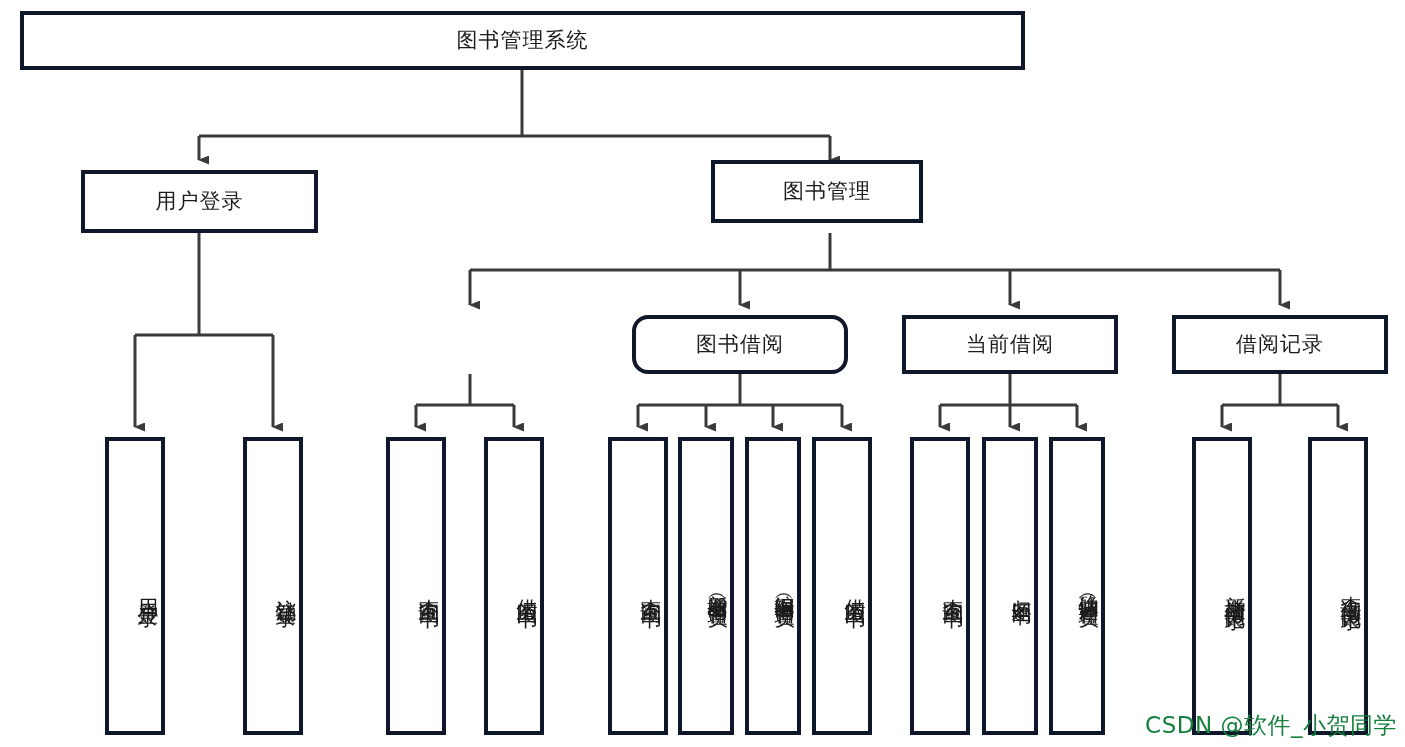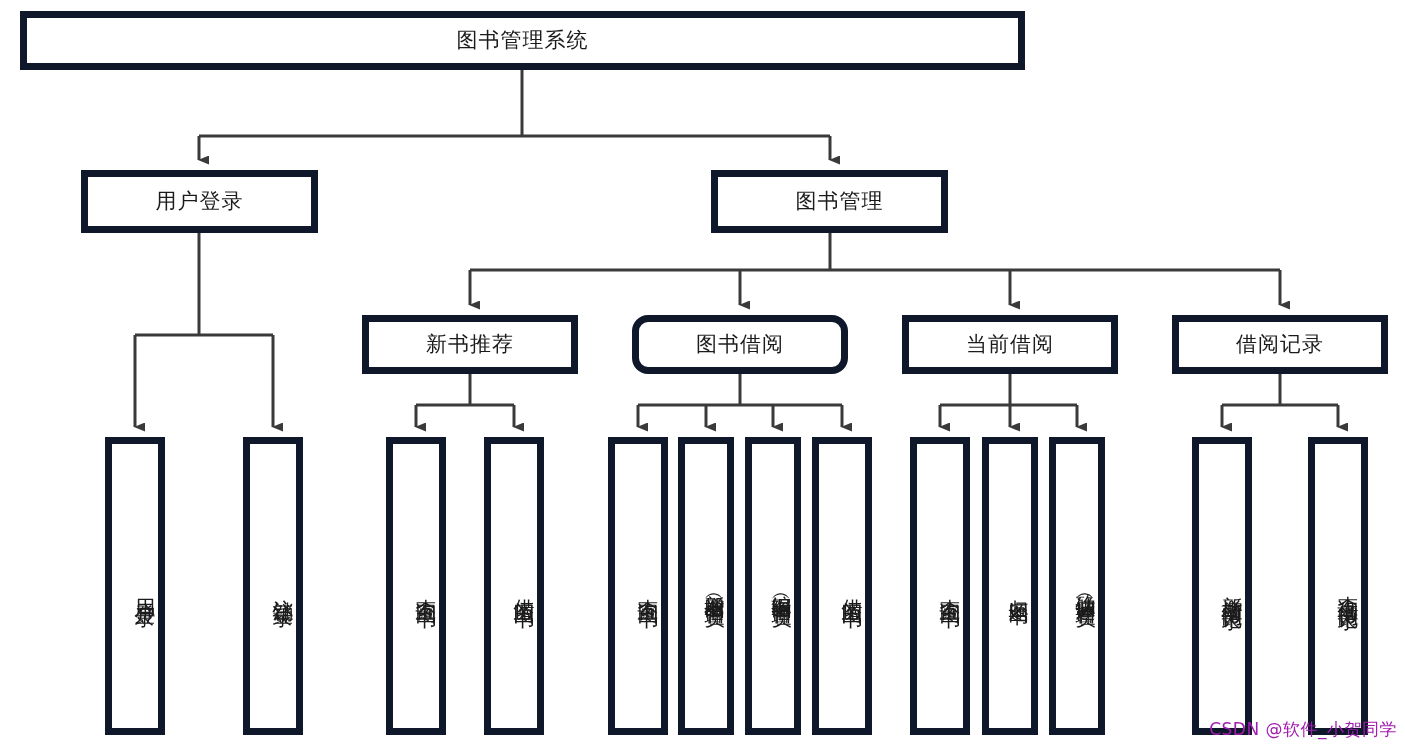--- a/index.html
+++ b/index.html
@@ -22,21 +22,21 @@
   svg#tree-svg {
     position: absolute;
     left: 0;
     top: 0;
     width: 1405px;
     height: 747px;
   }
   .node-box {
     position: absolute;
     box-sizing: border-box;
-    border: 7px solid #0f172a;
+    border: 4px solid #0f172a;
     background: #ffffff;
     display: flex;
     align-items: center;
     justify-content: center;
     color: #1b1b1b;
   }
   .node-h {
     font-size: 21px;
     letter-spacing: 1px;
     line-height: 1.1;
@@ -54,22 +54,22 @@
     white-space: nowrap;
   }
   .node-v.tall {
     font-size: 20px;
     letter-spacing: 2px;
   }
   #watermark {
     position: absolute;
     right: 8px;
     bottom: 6px;
-    font-size: 17px;
-    color: #a21caf;
+    font-size: 23px;
+    color: #15803d;
     letter-spacing: 0.5px;
     white-space: nowrap;
     pointer-events: none;
   }
 </style>
 </head>
 <body>
 
 <div id="diagram-root">
 
@@ -123,27 +123,24 @@
     </g>
   </svg>
 
   <div class="node-box node-h" style="left:20px; top:11px; width:1005px; height:59px;">
     <span>图书管理系统</span>
   </div>
 
   <div class="node-box node-h" style="left:81px; top:170px; width:237px; height:63px;">
     <span>用户登录</span>
   </div>
-  <div class="node-box node-h" style="left:711px; top:170px; width:237px; height:63px;padding-left:20px;">
+  <div class="node-box node-h" style="left:711px; top:160px; width:212px; height:63px;padding-left:20px;">
     <span>图书管理</span>
   </div>
 
-  <div class="node-box node-h" style="left:362px; top:315px; width:216px; height:59px;">
-    <span>新书推荐</span>
-  </div>
   <div class="node-box node-h" style="left:632px; top:315px; width:216px; height:59px;border-radius:16px;">
     <span>图书借阅</span>
   </div>
   <div class="node-box node-h" style="left:1172px; top:315px; width:216px; height:59px;">
     <span>借阅记录</span>
   </div>
   <div class="node-box node-h" style="left:902px; top:315px; width:216px; height:59px;">
     <span>当前借阅</span>
   </div>
 

